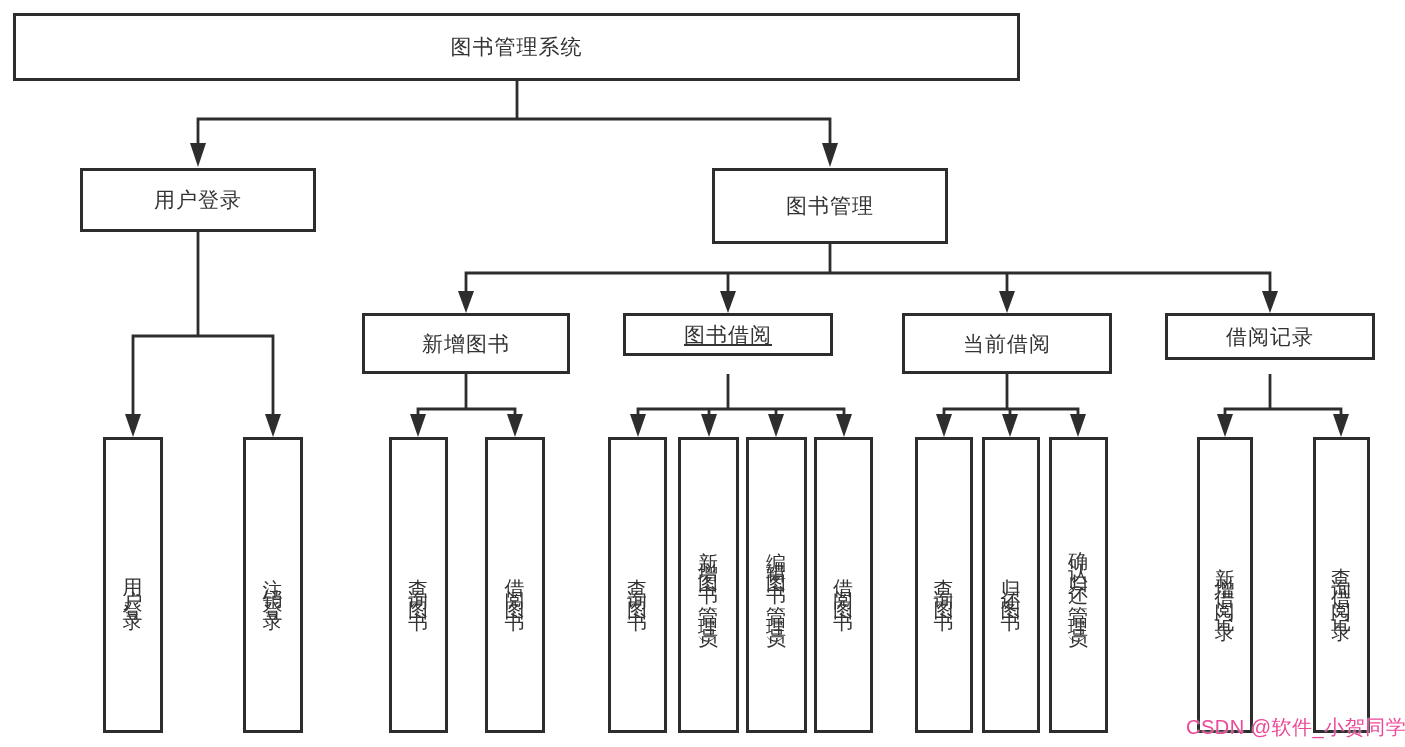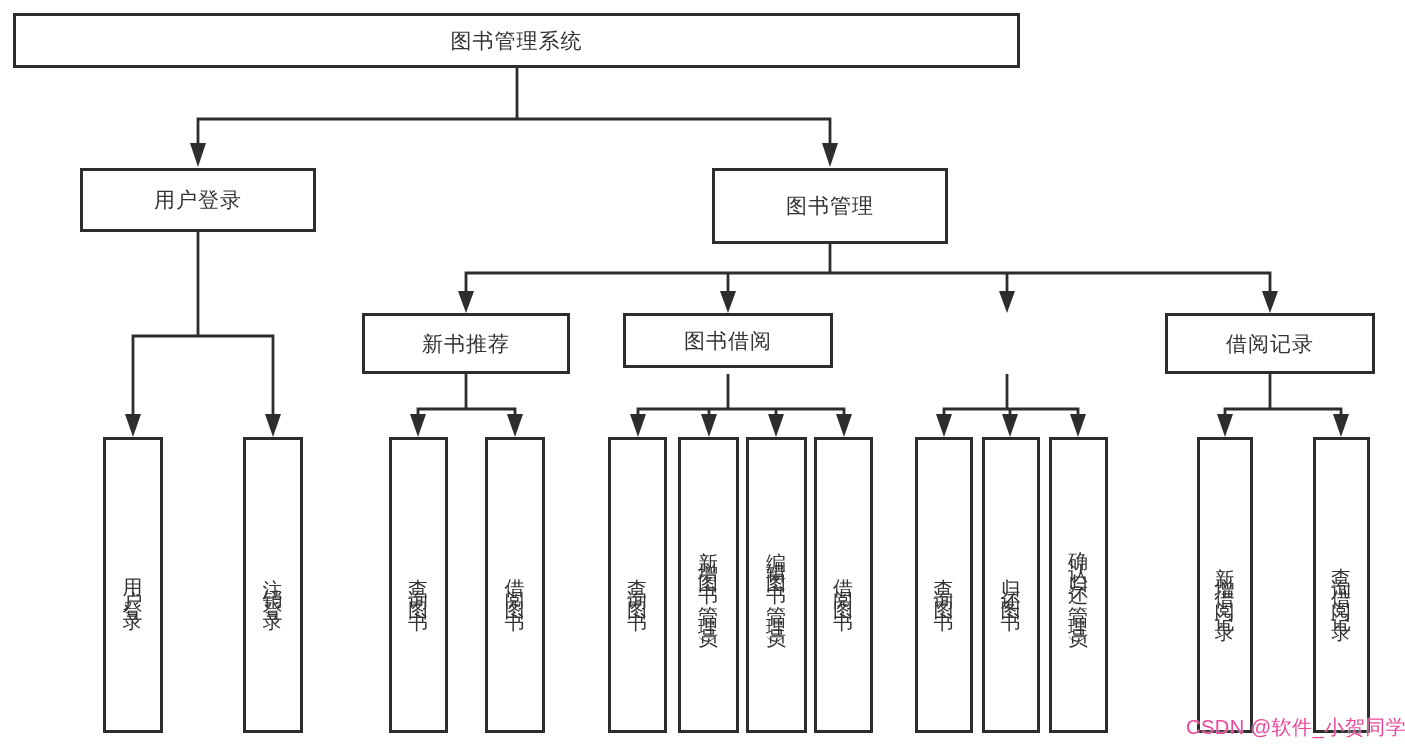--- a/index.html
+++ b/index.html
@@ -104,38 +104,41 @@
 
       <polygon points="936,414 952,414 944,437"></polygon>
       <polygon points="1002,414 1018,414 1010,437"></polygon>
       <polygon points="1070,414 1086,414 1078,437"></polygon>
 
       <polygon points="1217,414 1233,414 1225,437"></polygon>
       <polygon points="1333,414 1349,414 1341,437"></polygon>
     </g>
   </svg>
 
-  <div class="node" style="left:13px; top:13px; width:1007px; height:55px;text-align:center;">
+  <div class="node" style="left:13px; top:13px; width:1007px; height:68px;text-align:center;">
     <span>图书管理系统</span>
   </div>
 
   <div class="node" style="left:80px; top:168px; width:236px; height:64px;">
     <span>用户登录</span>
   </div>
   <div class="node" style="left:712px; top:168px; width:236px; height:76px;">
     <span>图书管理</span>
   </div>
 
   <div class="node" style="left:362px; top:313px; width:208px; height:61px;">
-    <span>新书推荐</span>
+    <span>新增图书</span>
   </div>
-  <div class="node" style="left:623px; top:313px; width:210px; height:55px;">
+  <div class="node" style="left:623px; top:313px; width:210px; height:43px;text-decoration:underline;">
     <span>图书借阅</span>
   </div>
-  <div class="node" style="left:1165px; top:313px; width:210px; height:61px;">
+  <div class="node" style="left:902px; top:313px; width:210px; height:61px;">
+    <span>当前借阅</span>
+  </div>
+  <div class="node" style="left:1165px; top:313px; width:210px; height:47px;">
     <span>借阅记录</span>
   </div>
 
   <div class="node leaf" style="left:103px; top:437px; width:60px; height:296px;">
     <span class="vlabel">用户登录</span>
   </div>
   <div class="node leaf" style="left:243px; top:437px; width:60px; height:296px;">
     <span class="vlabel">注销登录</span>
   </div>
 

